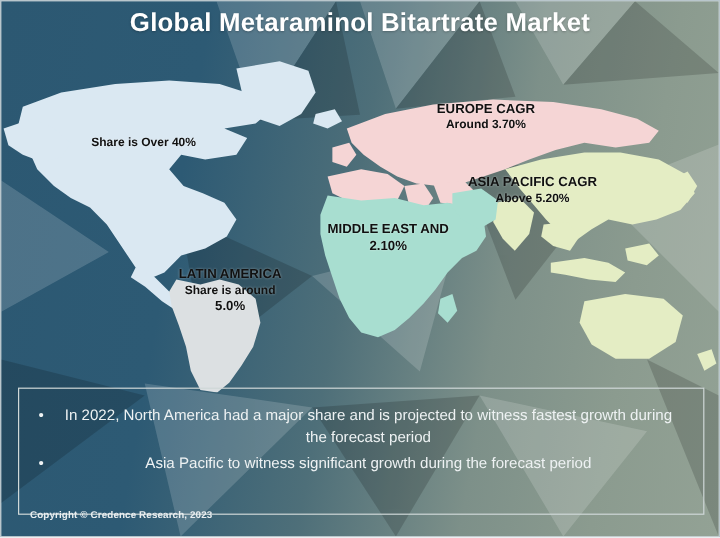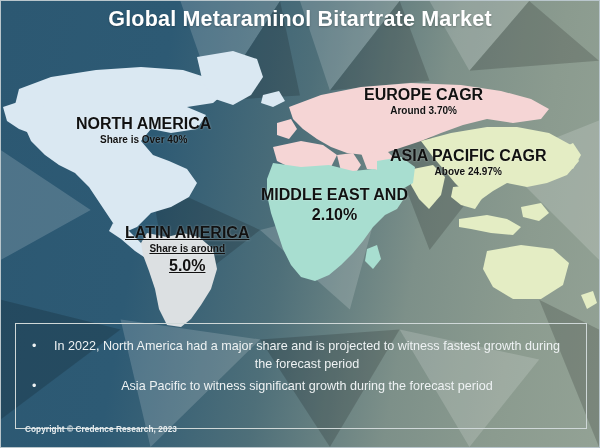--- a/index.html
+++ b/index.html
@@ -24,29 +24,29 @@
   
   #map{position:absolute;left:0;top:36px;width:600px;height:290px;z-index:10;}
   #map svg{width:100%;height:100%;display:block;}
 
   
   .lbl{
     position:absolute;z-index:30;color:#111;font-weight:bold;
     text-align:center;line-height:1.25;white-space:nowrap;
     text-shadow:0 0 2px rgba(255,255,255,.45);
   }
-  .lbl .l1{font-size:16px;}
+  .lbl .l1{font-size:11px;}
   .lbl .l2{font-size:10px;}
-  .lbl .l3{font-size:16px;}
+  .lbl .l3{font-size:11px;}
 
   #lbl-na{left:75px;top:113px;}
-  #lbl-la{left:124px;top:222px;text-decoration:underline;}
+  #lbl-la{left:148px;top:222px;}
   #lbl-eu{left:363px;top:84px;}
   #lbl-ap{left:389px;top:145px;}
-  #lbl-mea{left:260px;top:184px;}
+  #lbl-mea{left:272px;top:184px;}
 
   
   #notes{
     position:absolute;left:14px;top:322px;width:572px;height:106px;
     box-sizing:border-box;border:1px solid #cfd8d8;z-index:35;
     padding:14px 16px 0 16px;
   }
   .bullet{
     display:flex;color:#eef2f3;font-size:12.6px;line-height:1.42;
     margin-bottom:4px;
@@ -148,38 +148,37 @@
           L282,212 L276,194 L270,176 L266,158 L266,142 Z"></path>
 
         <path fill="#a8ded0" d="M366,212 L376,208 L380,222 L372,232 L364,224 Z"></path>
 
         <path fill="#a8ded0" d="M376,124 L400,120 L414,130 L412,146 L398,154 L384,146 L376,136 Z"></path>
       </g>
     </svg>
   </div>
 
   <div class="lbl" id="lbl-na">
-    <div class="l1">NORTH AMERICA</div>
     <div class="l2">Share is Over 40%</div>
   </div>
 
   <div class="lbl" id="lbl-la">
     <div class="l1">LATIN AMERICA</div>
     <div class="l2">Share is around</div>
     <div class="l3">5.0%</div>
   </div>
 
   <div class="lbl" id="lbl-eu">
     <div class="l1">EUROPE CAGR</div>
     <div class="l2">Around 3.70%</div>
   </div>
 
   <div class="lbl" id="lbl-ap">
     <div class="l1">ASIA PACIFIC CAGR</div>
-    <div class="l2">Above 24.97%</div>
+    <div class="l2">Above 5.20%</div>
   </div>
 
   <div class="lbl" id="lbl-mea">
     <div class="l1">MIDDLE EAST AND</div>
     <div class="l3">2.10%</div>
   </div>
 
   <div id="notes">
     <div class="bullet">
       <span class="dot">•</span>

